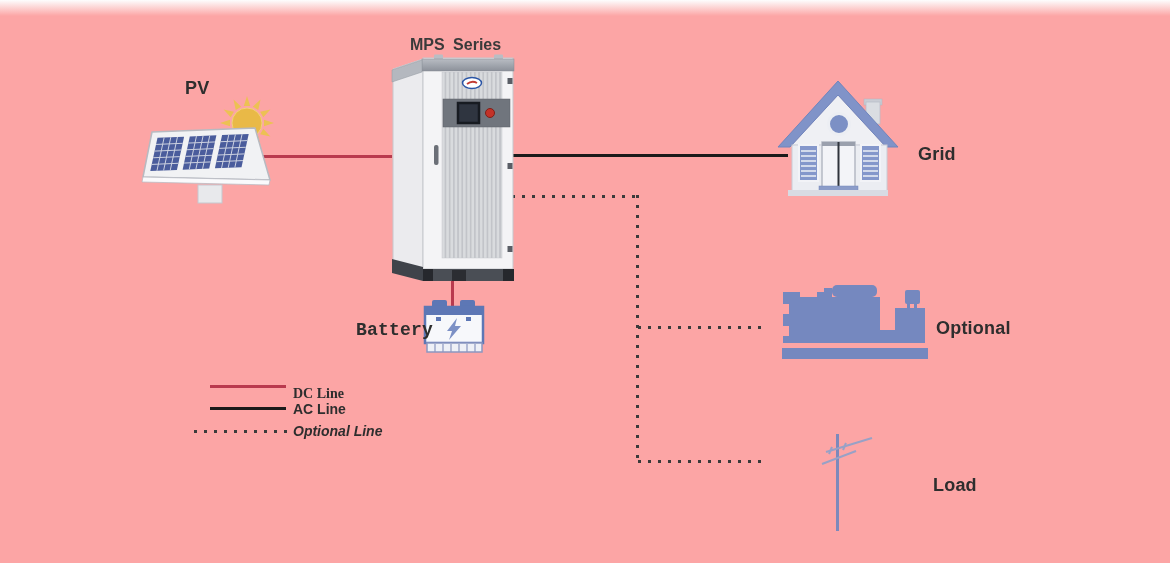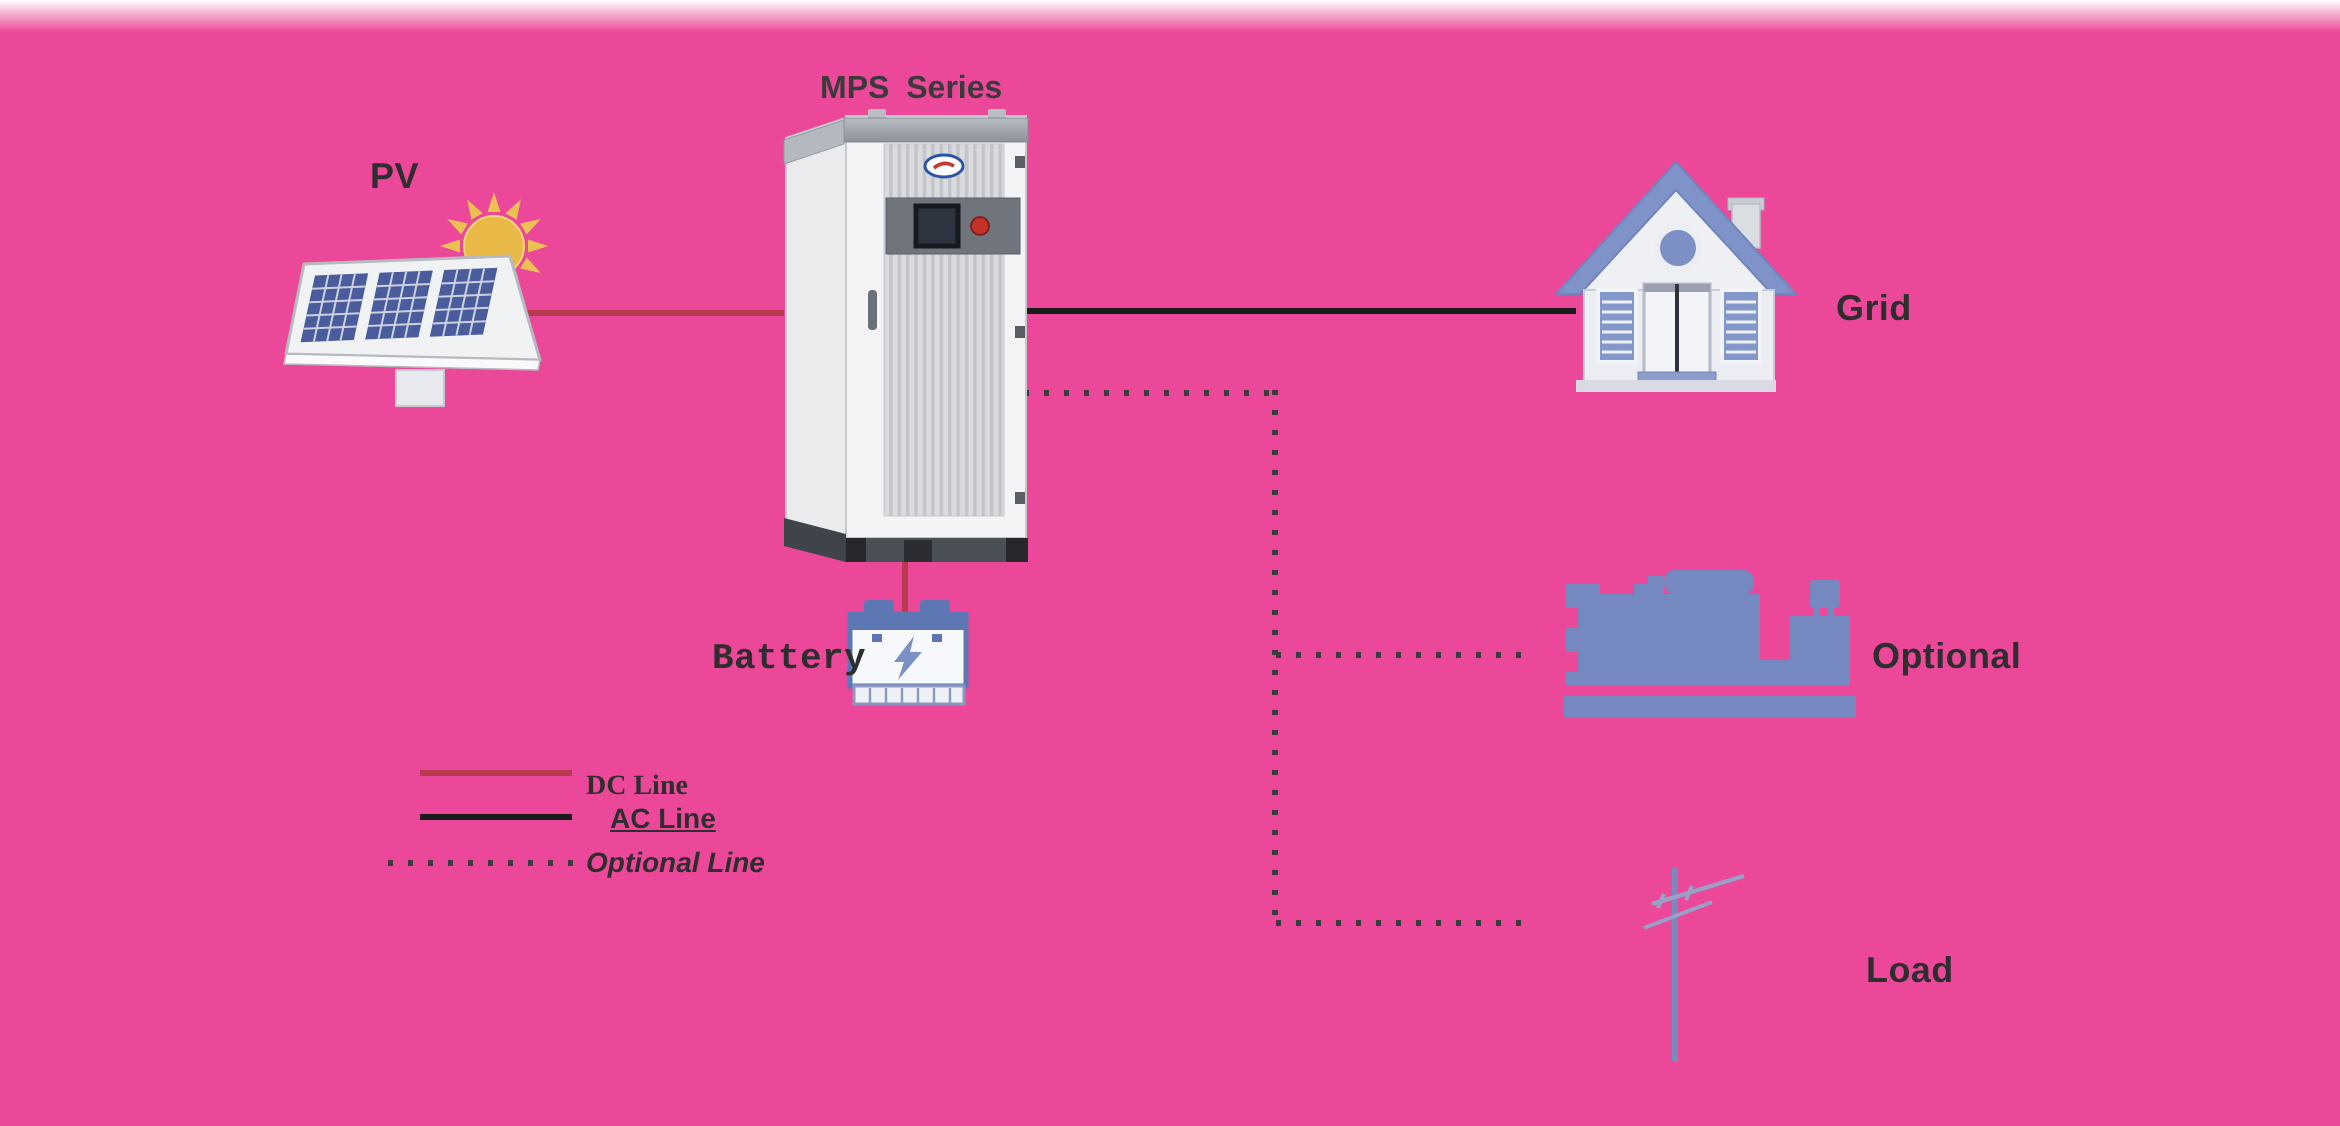--- a/index.html
+++ b/index.html
@@ -1,18 +1,18 @@
 <!DOCTYPE html>
 <html><head>
 <meta charset="utf-8">
 <style>
   html,body { margin:0; padding:0; background:#eef1f6; }
   .canvas {
     position:relative; width:1170px; height:563px;
-    background:#ec4899; overflow:hidden;
+    background:#fca5a5; overflow:hidden;
     font-family:"Liberation Sans", sans-serif;
   }
   .canvas::before {
     content:""; position:absolute; left:0; top:0; right:0; height:16px;
     background:linear-gradient(#fdfdfe, rgba(253,253,254,0)); pointer-events:none; z-index:0;
   }
   .lbl { position:absolute; color:#2e2e2e; font-size:18px; font-weight:bold; letter-spacing:.2px; z-index:5; white-space:nowrap; }
   .title { position:absolute; color:#3a3a3a; font-size:16px; font-weight:bold; word-spacing:4px; z-index:5; white-space:nowrap; }
   .line { position:absolute; z-index:1; }
   .solid-dc { background:#b93a4e; }
@@ -209,18 +209,18 @@
       <line x1="16" y1="17" x2="13" y2="24"></line>
       <line x1="30" y1="13" x2="27" y2="20"></line>
     </g>
   </svg>
   <div class="lbl" style="left:933px; top:475px;">Load</div>
 
   <div>
     <div class="line solid-dc" style="left:210px; top:385px; width:76px; height:3px; z-index:4;"></div>
     <div class="legend-lbl" style="left:293px; top:386px;font-family:Liberation Serif, serif;">DC Line</div>
     <div class="line solid-ac" style="left:210px; top:407px; width:76px; height:3px; z-index:4;"></div>
-    <div class="legend-lbl" style="left:305px; top:401px;text-decoration:underline;">AC Line</div>
+    <div class="legend-lbl" style="left:293px; top:401px;">AC Line</div>
     <div class="line dot-h" style="left:194px; top:430px; width:94px; height:3px; z-index:4;"></div>
     <div class="legend-lbl" style="left:293px; top:423px;font-style:italic;">Optional Line</div>
   </div>
 
 </div>
 
 </body></html>

